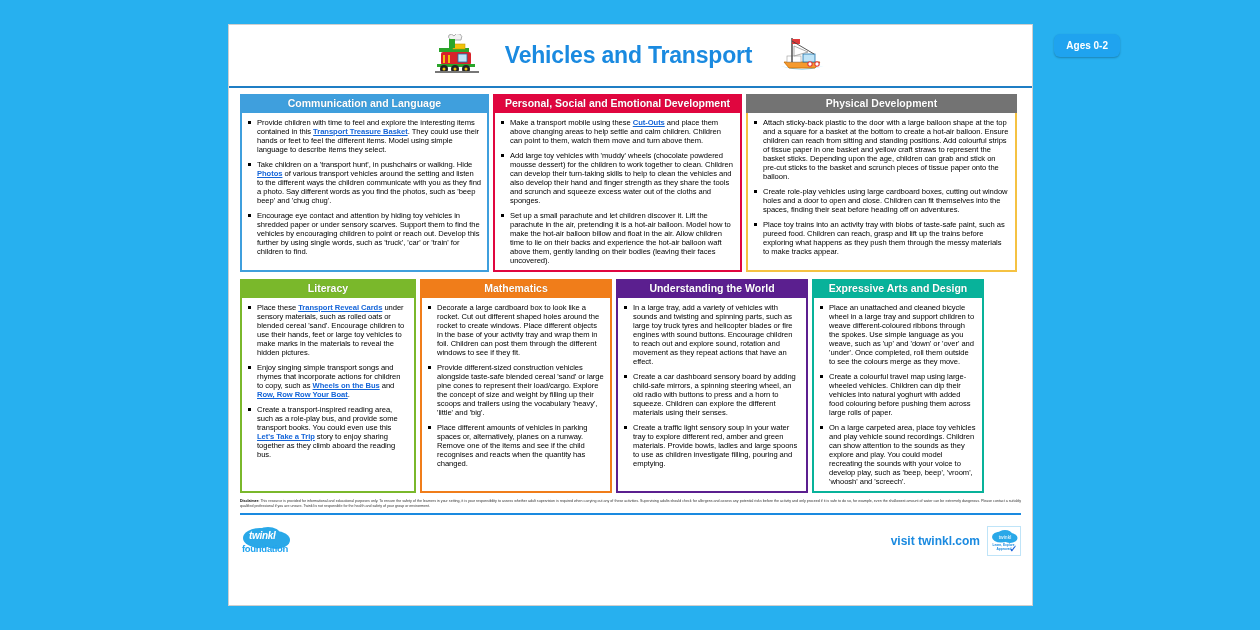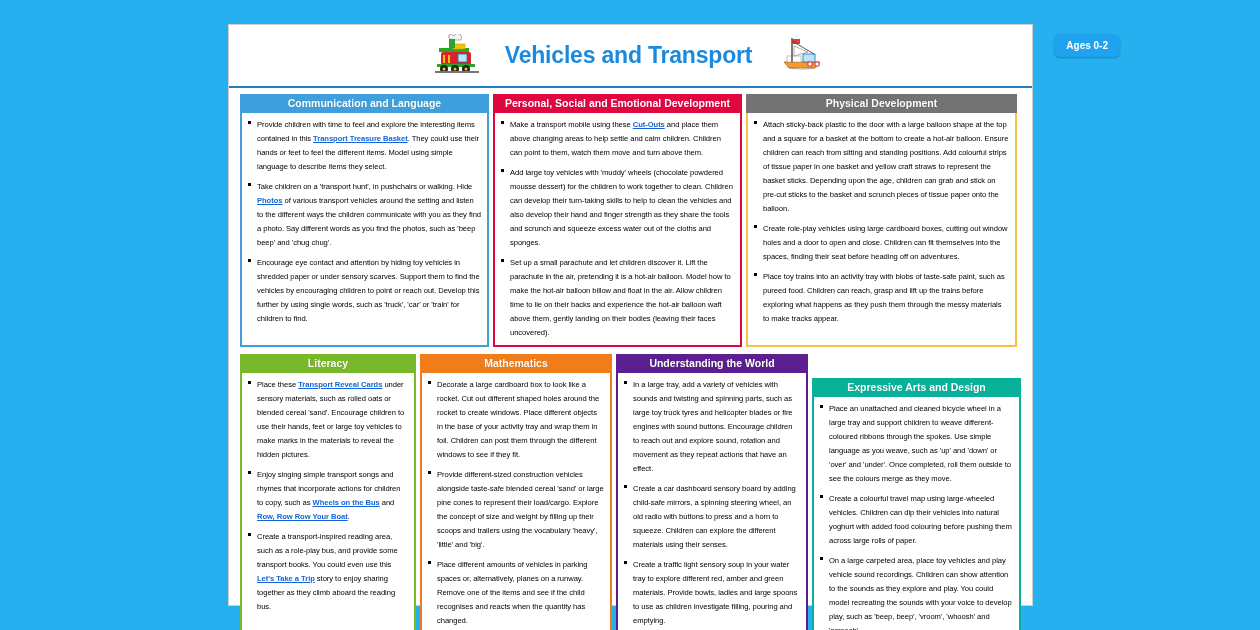--- a/index.html
+++ b/index.html
@@ -79,21 +79,21 @@
     border: 2px solid #222;
     border-top: none;
     padding: 5px 6px 5px 4px;
     background: #fff;
     overflow: hidden;
   }
   .col-body ul { margin: 0; padding: 0 0 0 11px; list-style: none; }
   .col-body li {
     position: relative;
     font-size: 7.6px;
-    line-height: 14px;
+    line-height: 9px;
     color: #000;
     margin-bottom: 6px;
     text-align: left;
     letter-spacing: -0.05px;
   }
   .col-body li:last-child { margin-bottom: 0; }
   .col-body li:before {
     content: "";
     position: absolute;
     left: -9px; top: 3px;
@@ -105,21 +105,21 @@
   
   .band.top .c1 { width: 249px; border-radius: 8px; }
   .band.top .c2 { width: 249px; }
   .band.top .c3 { width: 271px; }
   .band.top .col-body { height: 183px; }
 
   
   .band.bottom .c1 { width: 176px; }
   .band.bottom .c2 { width: 192px; }
   .band.bottom .c3 { width: 192px; }
-  .band.bottom .c4 { width: 209px; margin-top: 24px; }
+  .band.bottom .c4 { width: 172px; }
   .band.bottom .col-body { height: 181px; }
 
   
   .disclaimer {
     margin: 6px 11px 0 11px;
     font-size: 3.6px;
     line-height: 5.2px;
     color: #333;
     text-align: justify;
   }

